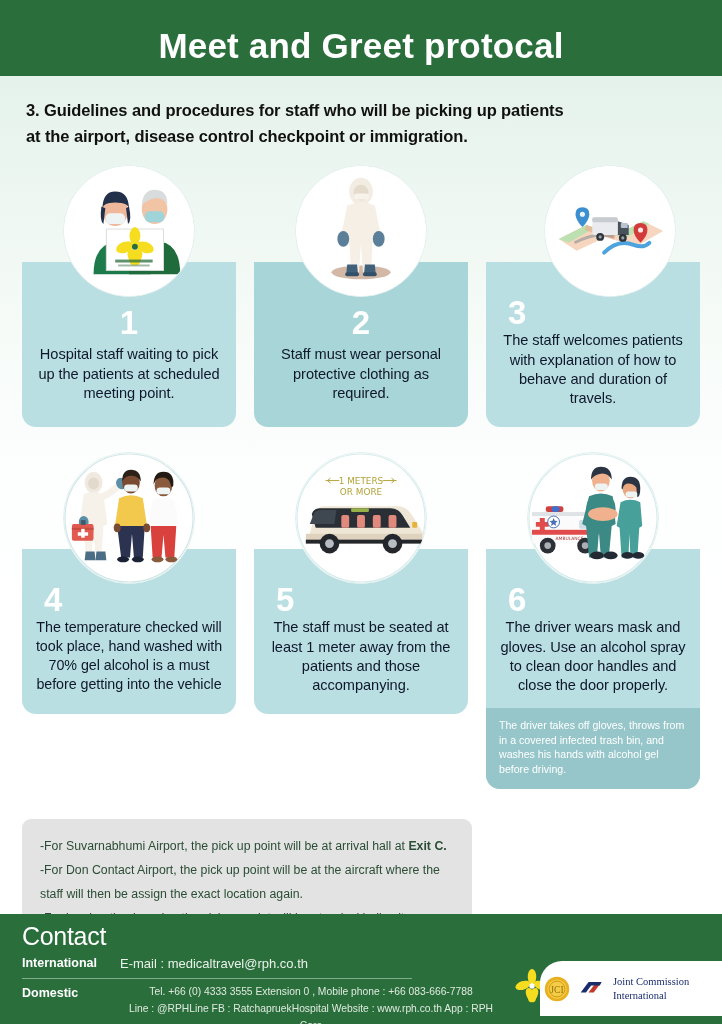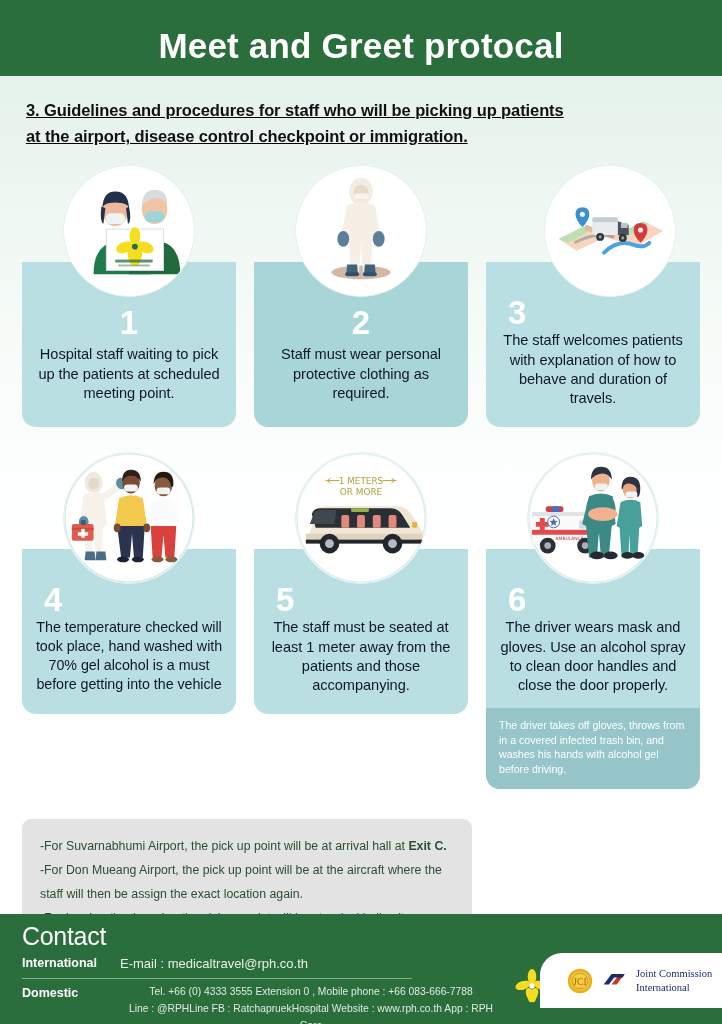--- a/index.html
+++ b/index.html
@@ -45,21 +45,20 @@
     font-size: 35px;
     font-weight: bold;
     letter-spacing: 0.2px;
     line-height: 1;
     margin-top: 14px;
   }
 
   
   .intro {
     padding: 22px 26px 0 26px;
-    text-decoration: underline;
   }
   .intro-line {
     font-size: 16.5px;
     font-weight: bold;
     color: #111111;
     line-height: 1.55;
     letter-spacing: -0.1px;
   }
 
   
@@ -230,28 +229,28 @@
   .brand-text .en {
     color: #ffffff;
     font-size: 13.5px;
     line-height: 1.15;
   }
 
   
   .jci-panel {
     position: absolute;
     right: 0;
-    bottom: 16px;
+    bottom: 8px;
     width: 182px;
     height: 55px;
     background: #ffffff;
     border-top-left-radius: 22px;
     display: flex;
     align-items: center;
-    padding-left: 26px;
+    padding-left: 3px;
     gap: 8px;
   }
   .jci-text {
     font-family: "Liberation Serif", serif;
     color: #1a2d6b;
     font-size: 10.5px;
     line-height: 1.25;
   }
 
   
@@ -510,21 +509,21 @@
         </div>
       </div>
 
     </div>
   </div>
 
   <div class="notes">
     <div class="note-line">
       <span>-For Suvarnabhumi Airport, the pick up point will be at arrival hall at </span><b>Exit C.</b>
     </div>
-    <div class="note-line">-For Don Mueang Airport, the pick up point will be at the aircraft where the</div>
+    <div class="note-line">-For Don Contact Airport, the pick up point will be at the aircraft where the</div>
     <div class="note-line">staff will then be assign the exact location again.</div>
     <div class="note-line">-For immigration boarder, the pick up point will be at arrival hall exit.</div>
   </div>
 
   <div class="footer">
 
     <div class="footer-left">
       <div class="contact-title">Contact</div>
 
       <div class="contact-row">

